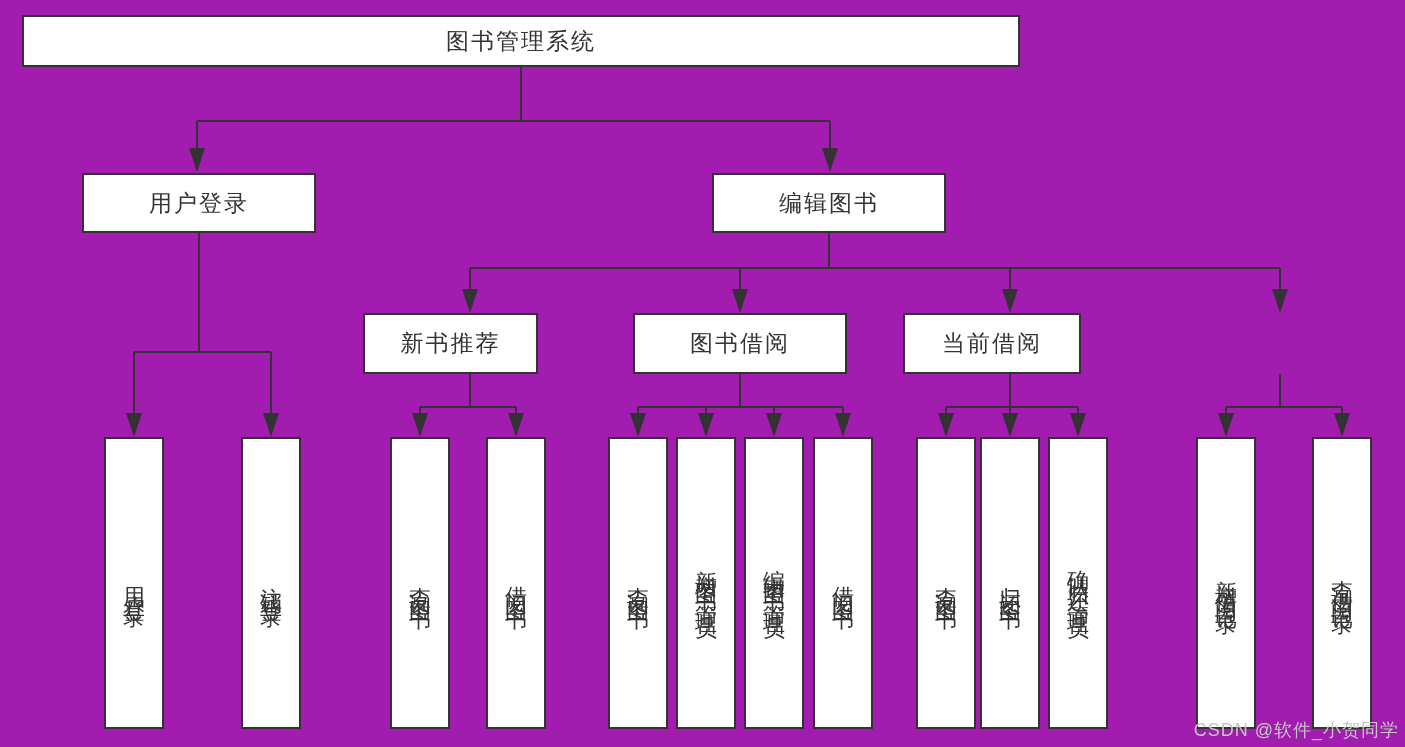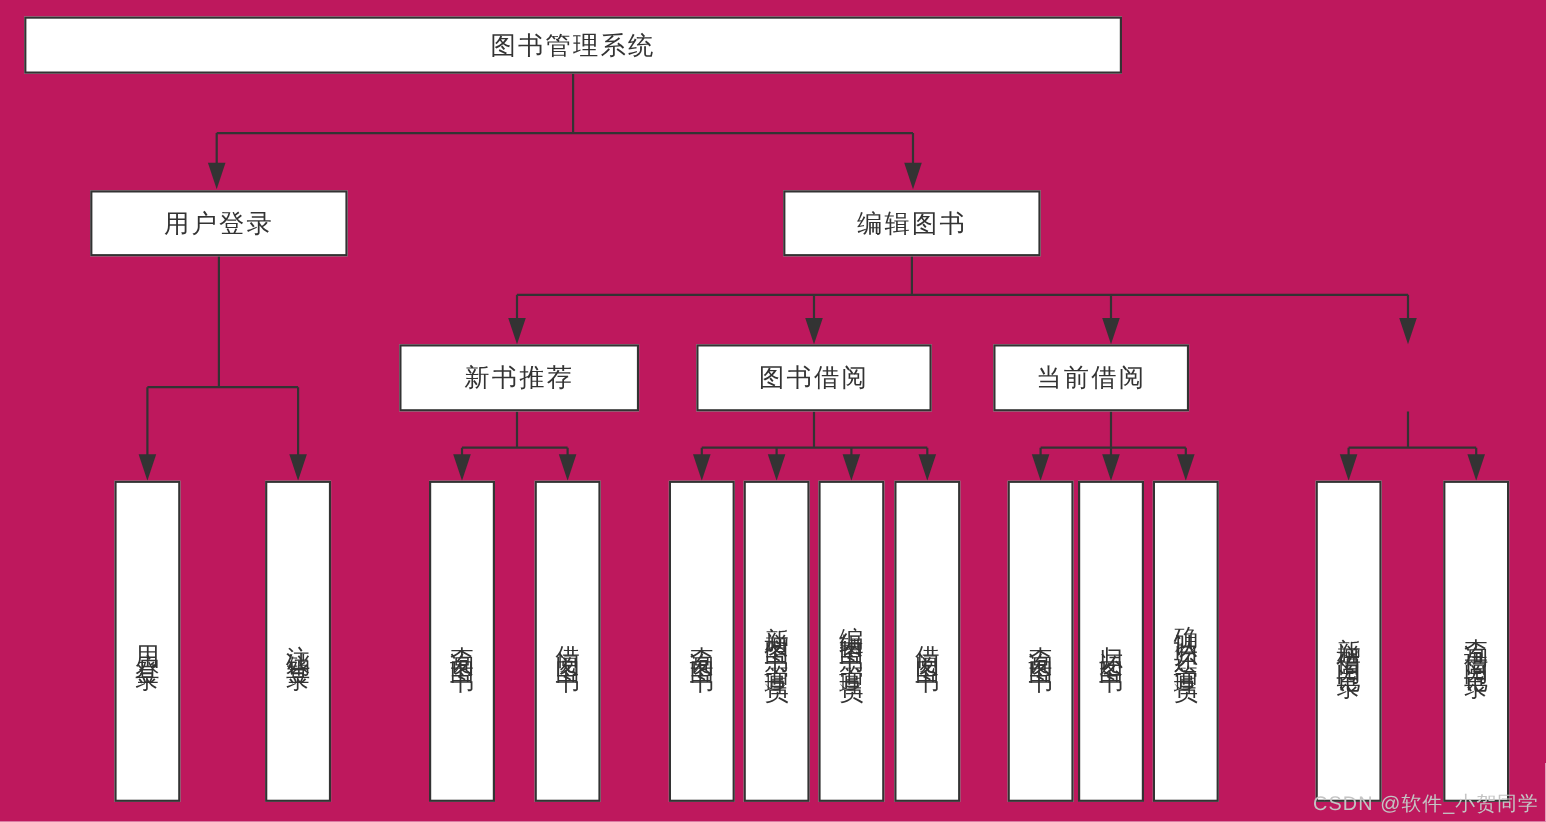--- a/index.html
+++ b/index.html
@@ -5,21 +5,21 @@
   html, body {
     margin: 0;
     padding: 0;
     background: #ffffff;
     font-family: "Liberation Sans", "DejaVu Sans", sans-serif;
   }
   .canvas {
     position: relative;
     width: 1405px;
     height: 747px;
-    background: #be185d;
+    background: #a21caf;
     overflow: hidden;
   }
   .connectors {
     position: absolute;
     left: 0;
     top: 0;
     width: 1405px;
     height: 747px;
   }
   .node {
@@ -47,21 +47,21 @@
     text-orientation: mixed;
     font-size: 22px;
     letter-spacing: 7px;
     line-height: 1;
     white-space: nowrap;
   }
   
   .box-root   { left: 22px;   top: 15px;  width: 998px; height: 52px; }
   .box-login  { left: 82px;   top: 173px; width: 234px; height: 60px; }
   .box-mgmt   { left: 712px;  top: 173px; width: 234px; height: 60px; }
-  .box-rec    { left: 363px;  top: 313px; width: 218px; height: 61px; text-align: center; }
+  .box-rec    { left: 363px;  top: 313px; width: 175px; height: 61px; text-align: center; }
   .box-borrow { left: 633px;  top: 313px; width: 214px; height: 61px; justify-content: center; }
   .box-cur    { left: 903px;  top: 313px; width: 178px; height: 61px; }
   .box-hist   { left: 1173px; top: 313px; width: 214px; height: 61px; }
   
   .leaf-a1 { left: 104px;  }
   .leaf-a2 { left: 241px;  }
   .leaf-b1 { left: 390px;  }
   .leaf-b2 { left: 486px;  }
   .leaf-c1 { left: 608px;  }
   .leaf-c2 { left: 676px;  }

